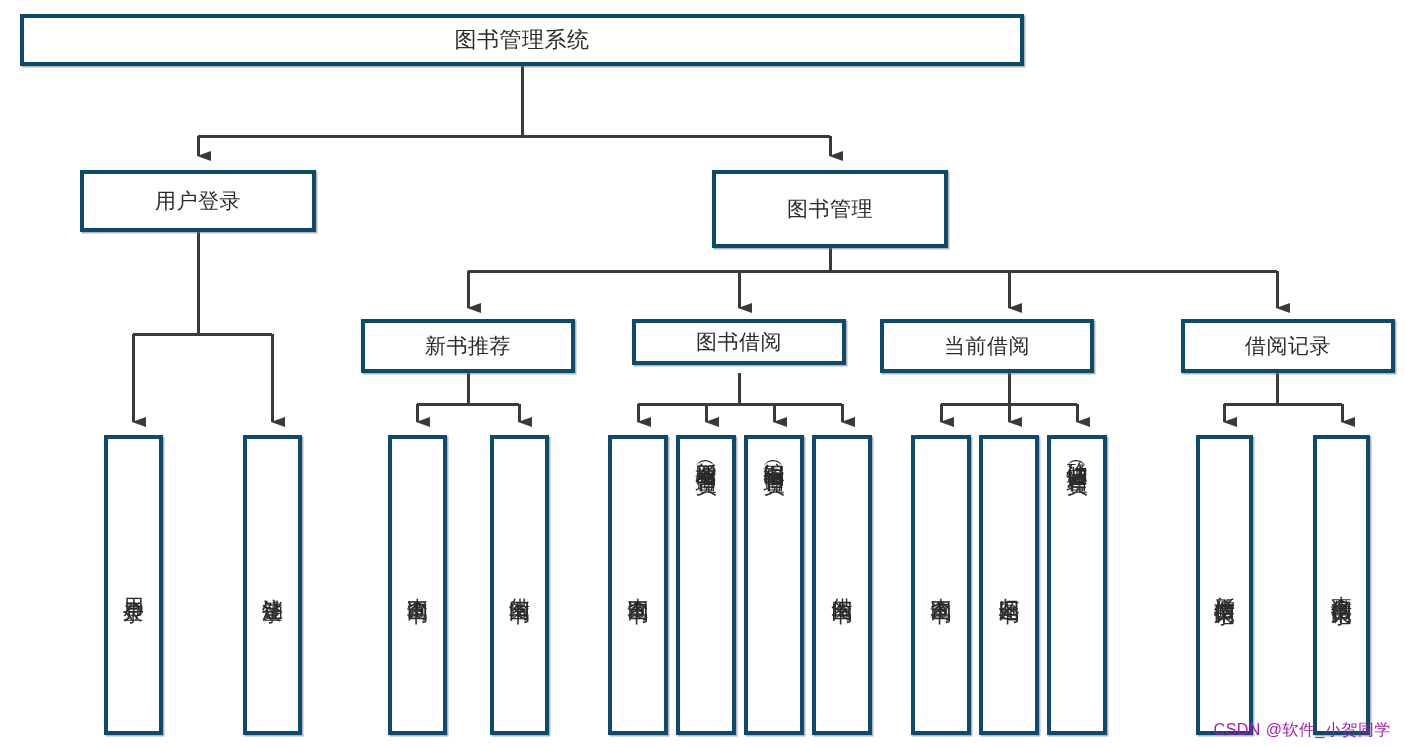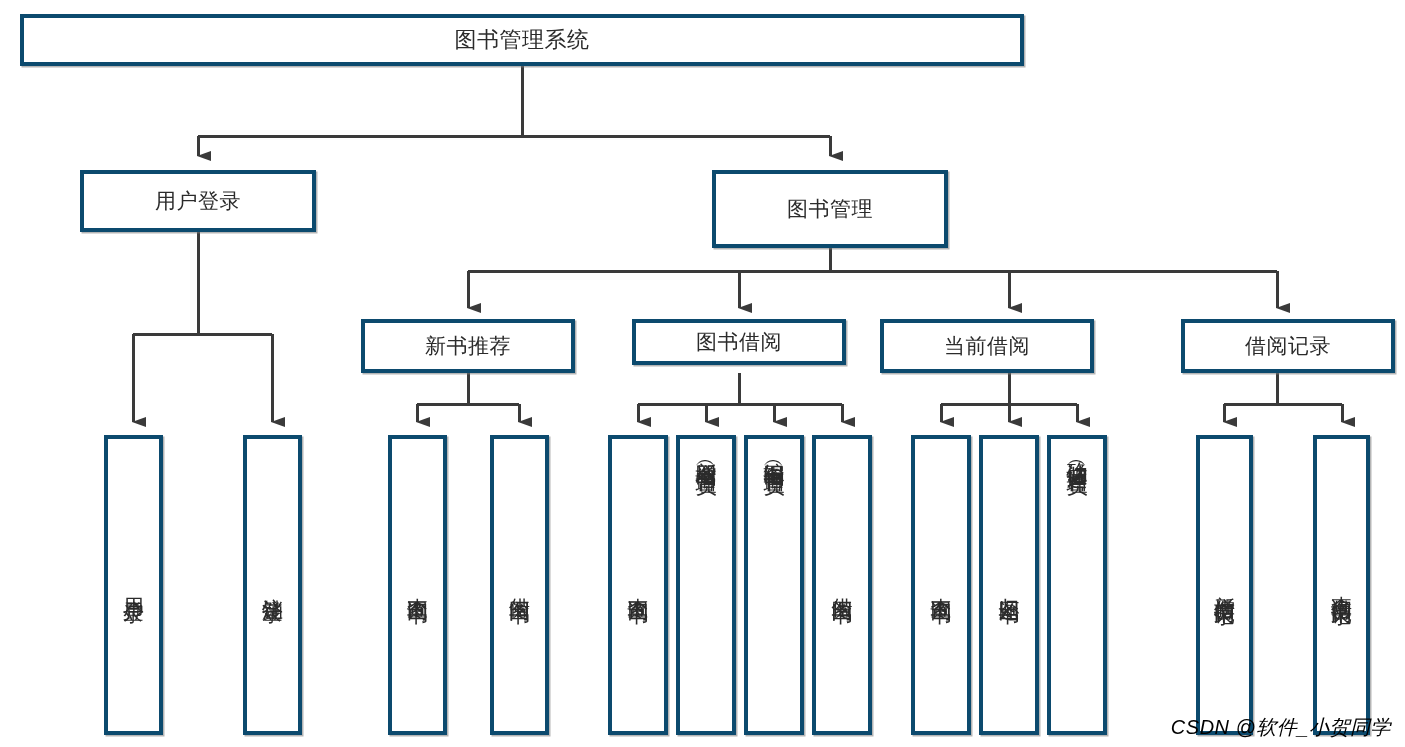--- a/index.html
+++ b/index.html
@@ -64,27 +64,26 @@
     margin: 0 auto;
   }
   .node.vert.centered {
     align-items: center;
     padding-top: 0;
   }
   #watermark {
     position: absolute;
     right: 14px;
     bottom: 6px;
-    font-size: 20px;
-    color: #000000;
+    font-size: 16px;
+    color: #a21caf;
     letter-spacing: 0.5px;
     white-space: nowrap;
     z-index: 5;
     font-family: "Liberation Sans", "DejaVu Sans", sans-serif;
-    font-style: italic;
   }
 </style>
 </head>
 <body>
 
 <div id="diagram-root">
 
   <svg id="wire-layer" viewBox="0 0 1405 747" width="1405" height="747" xmlns="http://www.w3.org/2000/svg">
     <defs>
       <marker id="arrow" viewBox="0 0 12 14" refX="5" refY="13" markerWidth="12" markerHeight="14" orient="auto-start-reverse" markerUnits="userSpaceOnUse">

